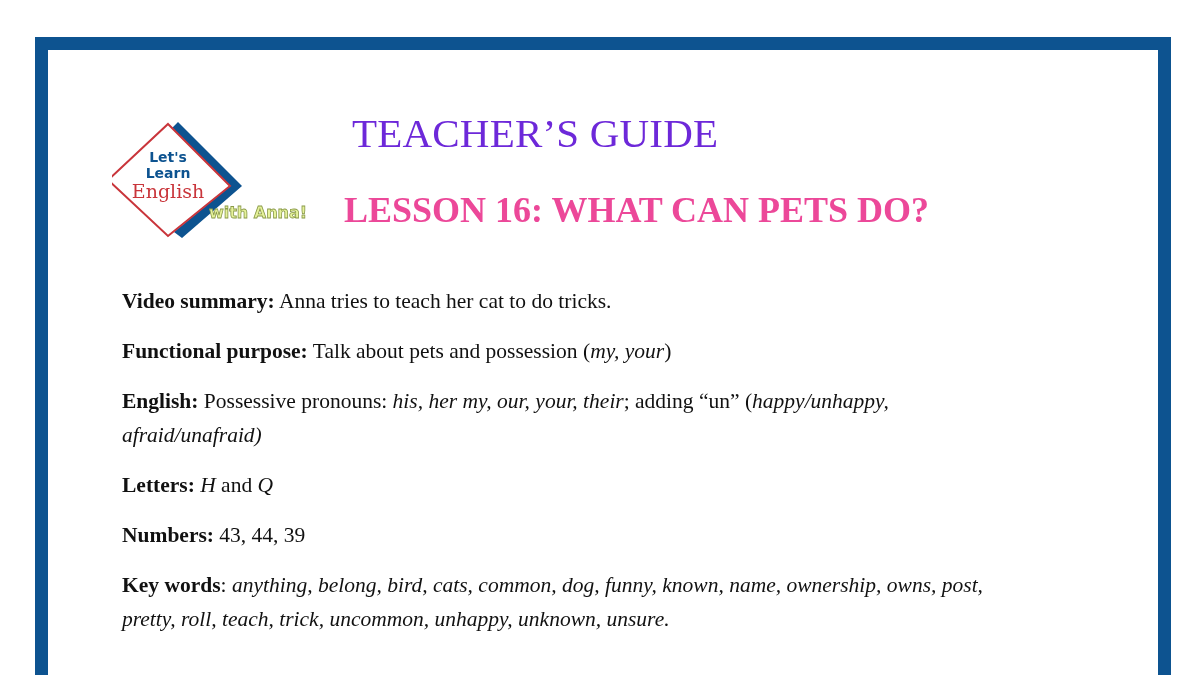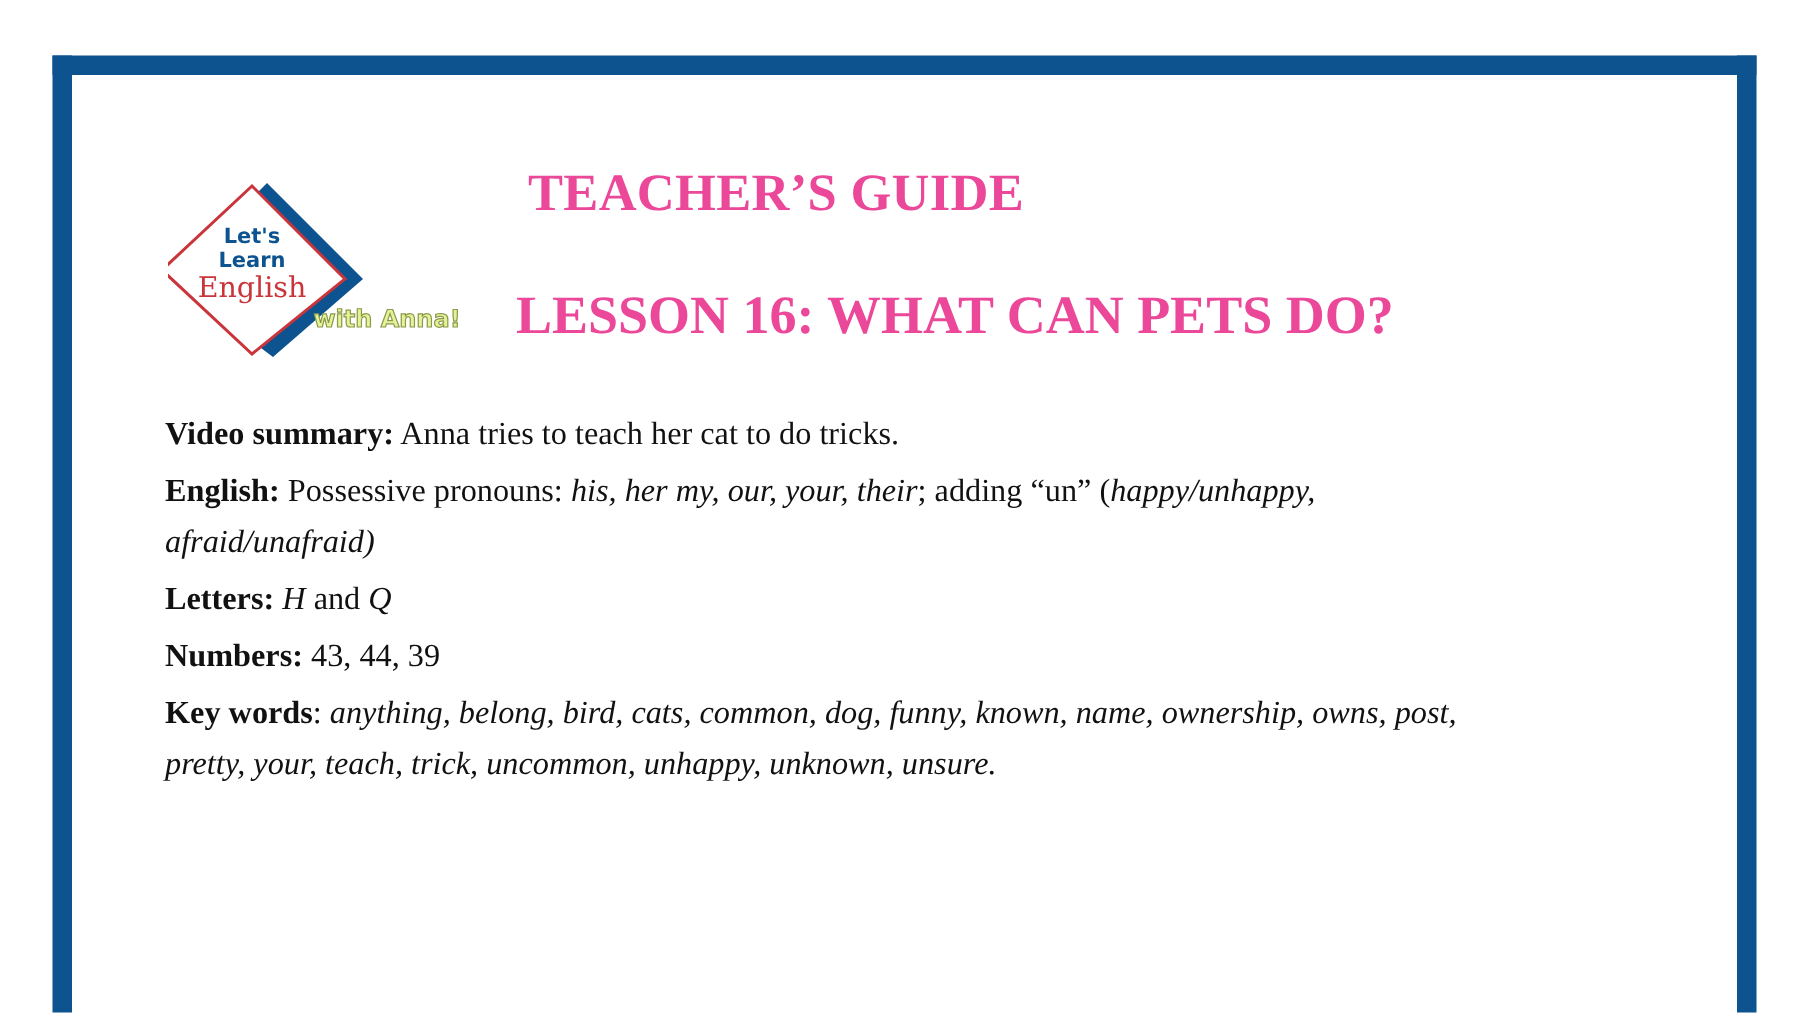--- a/index.html
+++ b/index.html
@@ -1,22 +1,22 @@
 <!DOCTYPE html>
 <html><head>
 <meta charset="utf-8">
 <style>
   html, body { margin:0; padding:0; }
   body { width:1200px; height:675px; background:#ffffff; position:relative; overflow:hidden; font-family:"Liberation Serif", serif; color:#111; }
   .frame { position:absolute; left:35px; top:37px; width:1110px; height:700px; border:13px solid #0d5390; border-bottom:none; box-sizing:content-box; }
   .logo { position:absolute; left:112px; top:120px; width:200px; height:120px; }
-  .title1 { position:absolute; left:352px; top:109px; font-weight:bold; font-size:35px; color:#ec4899; letter-spacing:0.2px; white-space:nowrap; }
+  .title1 { position:absolute; left:352px; top:109px; font-weight:normal; font-size:41px; color:#6d28d9; letter-spacing:0.2px; white-space:nowrap; }
   .title2 { position:absolute; left:344px; top:189px; font-weight:bold; font-size:36px; color:#ec4899; white-space:nowrap; }
   .body { position:absolute; left:106px; top:268px; width:1030px; font-size:21.5px; line-height:34px; }
-  .body p { margin:4px; }
+  .body p { margin:16px; }
   .lbl { font-weight:bold; }
   .it { font-style:italic; }
 </style>
 </head>
 <body>
 
 <div class="frame"></div>
 
 <div class="logo">
   <svg width="200" height="120" viewBox="0 0 200 120">
@@ -31,24 +31,27 @@
 </div>
 
 <div class="title1">TEACHER’S GUIDE</div>
 <div class="title2">LESSON 16: WHAT CAN PETS DO?</div>
 
 <div class="body">
   <p>
     <span class="lbl">Video summary:</span><span> Anna tries to teach her cat to do tricks.</span>
   </p>
   <p>
+    <span class="lbl">Functional purpose:</span><span> Talk about pets and possession (</span><span class="it">my, your</span><span>)</span>
+  </p>
+  <p>
     <span class="lbl">English:</span><span> Possessive pronouns: </span><span class="it">his, her my, our, your, their</span><span>; adding “un” (</span><span class="it">happy/unhappy,</span><br><span class="it">afraid/unafraid)</span>
   </p>
   <p>
     <span class="lbl">Letters:</span> <span class="it">H</span><span> and </span><span class="it">Q</span>
   </p>
   <p>
     <span class="lbl">Numbers:</span><span> 43, 44, 39</span>
   </p>
   <p>
-    <span class="lbl">Key words</span><span>: </span><span class="it">anything, belong, bird, cats, common, dog, funny, known, name, ownership, owns, post,</span><br><span class="it">pretty, your, teach, trick, uncommon, unhappy, unknown, unsure.</span>
+    <span class="lbl">Key words</span><span>: </span><span class="it">anything, belong, bird, cats, common, dog, funny, known, name, ownership, owns, post,</span><br><span class="it">pretty, roll, teach, trick, uncommon, unhappy, unknown, unsure.</span>
   </p>
 </div>
 
 </body></html>

